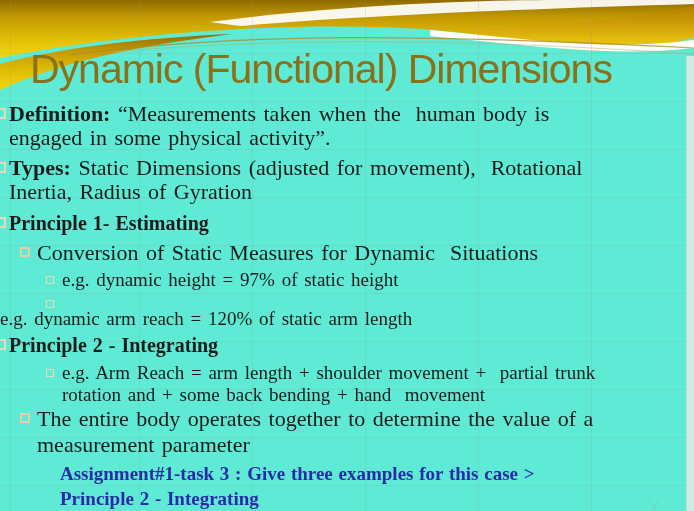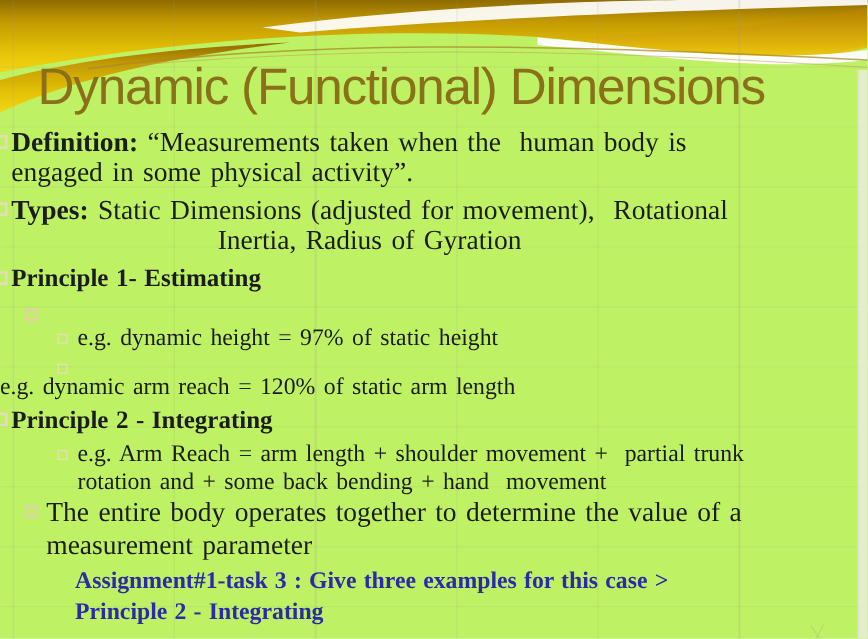--- a/index.html
+++ b/index.html
@@ -1,19 +1,19 @@
 <!DOCTYPE html>
 <html><head>
 <meta charset="utf-8">
 <style>
   html,body{margin:0;padding:0;}
   body{width:694px;height:511px;overflow:hidden;background:#f6f4f1;}
   .slide{
     position:relative;width:694px;height:511px;overflow:hidden;
-    font-family:"Liberation Serif",serif;color:#1c1c1c;background:#bef264;
+    font-family:"Liberation Serif",serif;color:#1c1c1c;background:#5eead4;
   }
   .grid{
     position:absolute;inset:0;z-index:2;pointer-events:none;
     background-image:
       repeating-linear-gradient(to right, transparent 0, transparent 112px, rgba(150,145,135,0.20) 112px, rgba(150,145,135,0.20) 113px),
       repeating-linear-gradient(to bottom, transparent 0, transparent 47px, rgba(150,145,135,0.16) 47px, rgba(150,145,135,0.16) 48px);
     background-position:27px 0, 0 6px;
   }
   .banner{position:absolute;top:0;left:0;z-index:1;display:block;}
   .right-strip{
@@ -36,21 +36,21 @@
   .sq2{width:10px;height:10px;border:2px solid #dfd2a6;margin:7px 7px 0 20px;}
   .sq3{width:8px;height:8px;border:1.5px solid #e8ddbd;margin:7px 8px 0 46px;}
   
   .lvl1 .txt{font-size:22px;line-height:24px;word-spacing:2px;}
   .lead{font-weight:bold;}
   .heading .txt{font-size:20px;line-height:25px;font-weight:bold;word-spacing:1px;}
   .lvl2 .txt{font-size:22px;line-height:26px;word-spacing:2px;}
   .lvl3 .txt{font-size:19px;line-height:22px;word-spacing:2px;}
   
   .r-def{margin-bottom:6px;}
-  .r-types{margin-bottom:7px;text-align:center;}
+  .r-types{margin-bottom:7px;}
   .r-p1{margin-bottom:4px;}
   .r-conv{margin-bottom:3px;}
   .r-eg1{margin-bottom:2px;}
   .r-eg2{margin-bottom:3px;flex-direction:column;}
   .r-p2{margin-bottom:4px;}
   .r-int{margin-bottom:3px;}
   .r-arm{margin-bottom:0;}
   .assignment{
     margin-top:3px;padding-left:60px;
     font-size:19px;line-height:25px;font-weight:bold;
@@ -125,20 +125,23 @@
 
     <div class="row heading r-p1">
       <span class="sq sq1"></span>
       <div class="txt">
         <span class="line">Principle 1- Estimating</span>
       </div>
     </div>
 
     <div class="row lvl2 r-conv">
       <span class="sq sq2"></span>
+      <div class="txt">
+        <span class="line">Conversion of Static Measures for Dynamic  Situations</span>
+      </div>
     </div>
 
     <div class="row lvl3 r-eg1">
       <span class="sq sq3"></span>
       <div class="txt">
         <span class="line">e.g. dynamic height = 97% of static height</span>
       </div>
     </div>
 
     <div class="row lvl3 r-eg2">

